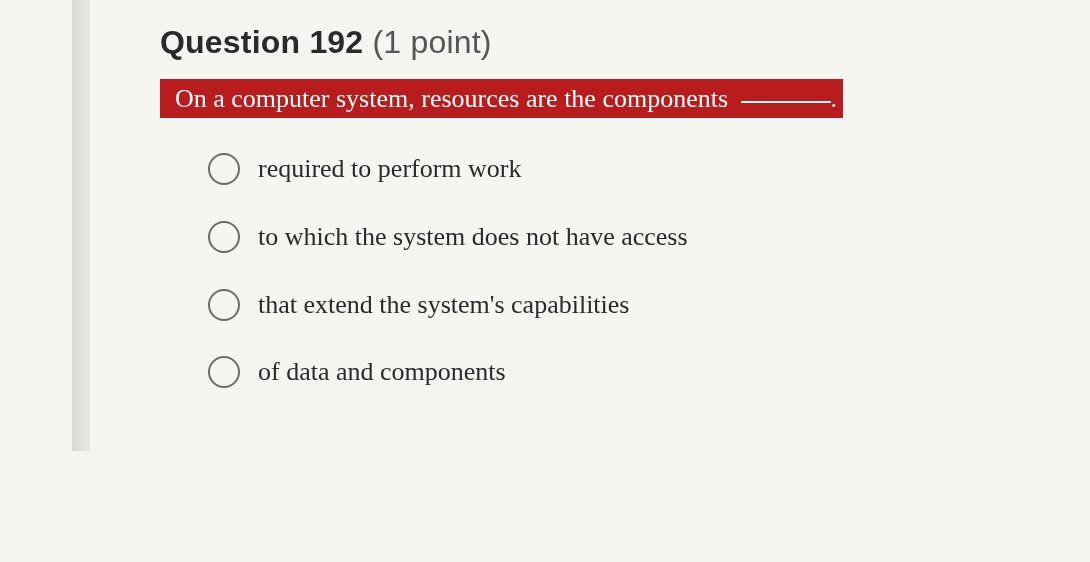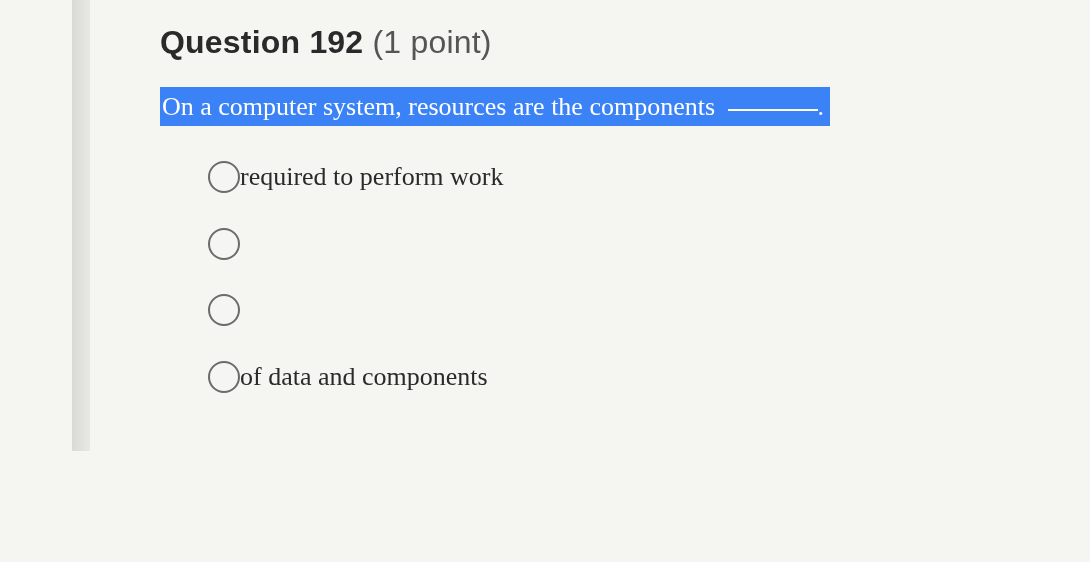--- a/index.html
+++ b/index.html
@@ -37,43 +37,43 @@
   }
   .q-header .bold {
     font-weight: 700;
   }
   .q-header .light {
     font-weight: 400;
     color: #555;
   }
   .prompt-line {
     display: inline-block;
-    background: #3b82f6;
+    background: #b91c1c;
     color: #fff;
     font-family: Georgia, 'Times New Roman', serif;
     font-size: 26px;
-    padding: 2px 6px 2px 2px;
+    padding: 2px 6px 2px 15px;
     line-height: 1.35;
     margin-bottom: 34px;
-    margin-top: 8px;
   }
   .prompt-line .blank {
     display: inline-block;
     width: 90px;
     border-bottom: 2px solid #fff;
     vertical-align: baseline;
     transform: translateY(-4px);
     margin-left: 6px;
   }
   .options {
     padding-left: 48px;
   }
   .option-row {
     display: flex;
     align-items: center;
+    gap: 18px;
     margin-bottom: 34px;
     cursor: pointer;
   }
   .radio {
     width: 32px;
     height: 32px;
     border: 2.5px solid #6b6b6b;
     border-radius: 50%;
     background: transparent;
     flex: 0 0 auto;
@@ -107,24 +107,26 @@
 
   <div class="options">
 
     <label class="option-row">
       <span class="radio"></span>
       <span class="option-text">required to perform work</span>
     </label>
 
     <label class="option-row">
       <span class="radio"></span>
+      <span class="option-text">to which the system does not have access</span>
     </label>
 
     <label class="option-row">
       <span class="radio"></span>
+      <span class="option-text">that extend the system's capabilities</span>
     </label>
 
     <label class="option-row">
       <span class="radio"></span>
       <span class="option-text">of data and components</span>
     </label>
 
   </div>
 </div>
 

